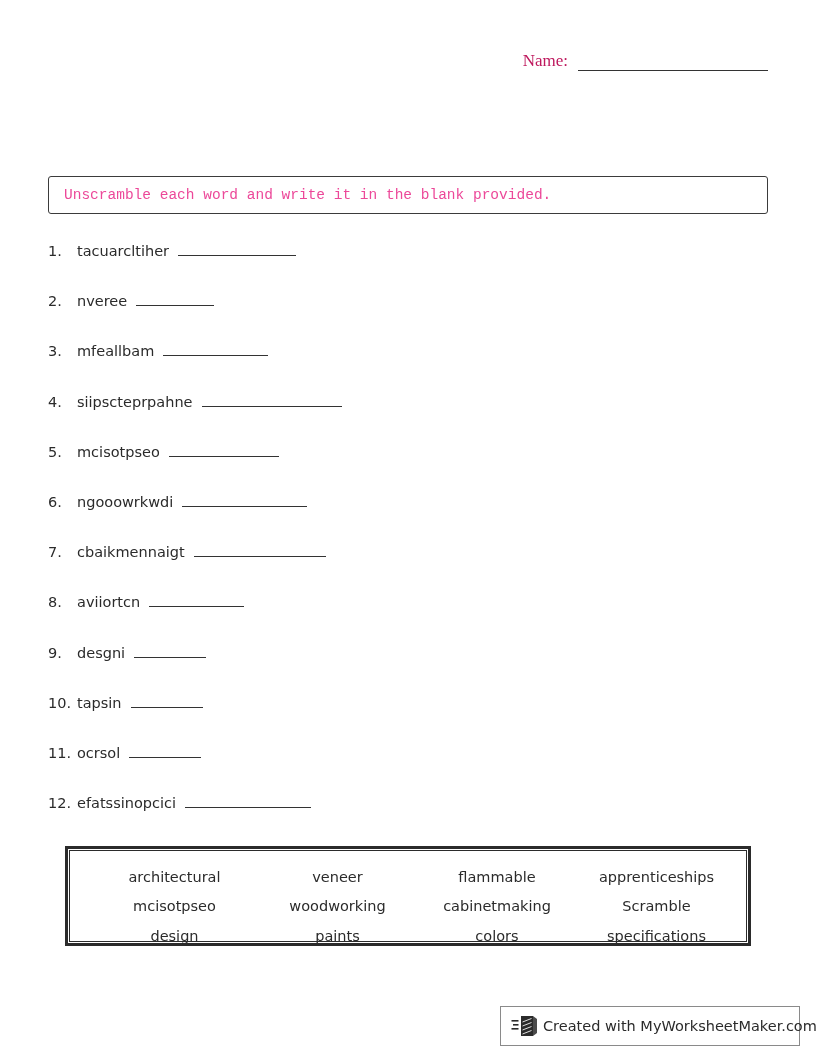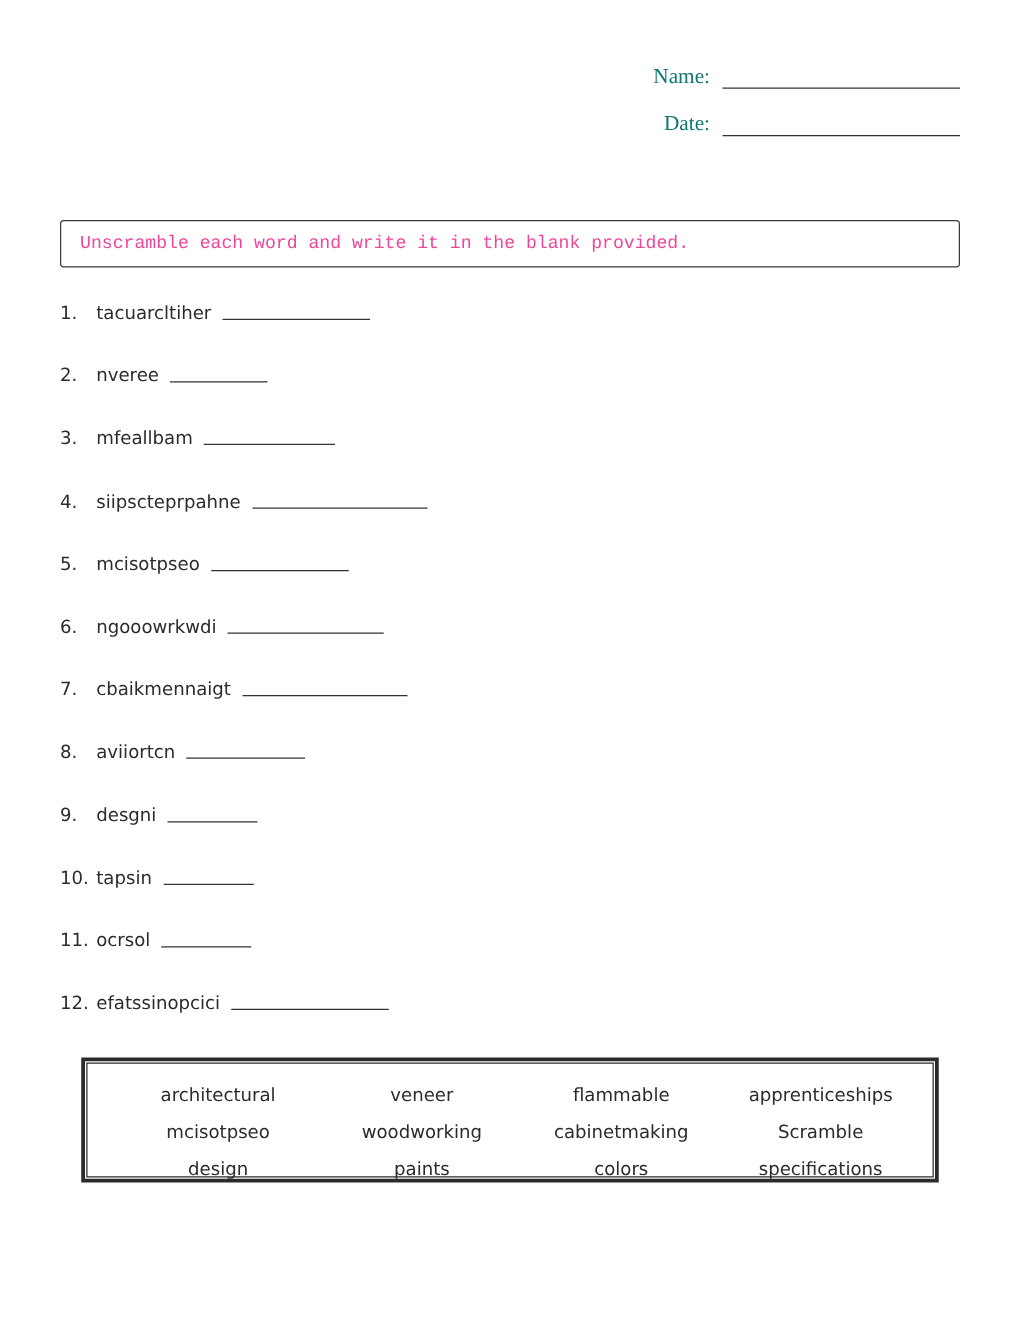--- a/index.html
+++ b/index.html
@@ -55,21 +55,21 @@
     position: relative;
     height: 38px;
     display: flex;
     align-items: flex-start;
     justify-content: flex-end;
   }
   .nd-label {
     font-family: "Liberation Serif", serif;
     font-size: 17px;
     line-height: 22px;
-    color: #0f766e;
+    color: #be185d;
     padding-right: 10px;
     white-space: nowrap;
   }
   .nd-line {
     width: 190px;
     border-bottom: 1.4px solid #333333;
     height: 20px;
   }
 
   
@@ -200,24 +200,20 @@
 </head>
 <body>
 
 <div class="page">
 
   <div class="header">
 
     <div class="namedate">
       <div class="nd-row">
         <span class="nd-label">Name:</span>
-        <span class="nd-line"></span>
-      </div>
-      <div class="nd-row">
-        <span class="nd-label">Date:</span>
         <span class="nd-line"></span>
       </div>
     </div>
   </div>
 
   <div class="instructions">
     <div class="instructions-text">Unscramble each word and write it in the blank provided.</div>
   </div>
 
   <div class="questions" id="questions-list">
@@ -295,14 +291,34 @@
           <span class="wb-word">cabinetmaking</span>
           <span class="wb-word">Scramble</span>
           <span class="wb-word">design</span>
           <span class="wb-word">paints</span>
           <span class="wb-word">colors</span>
           <span class="wb-word">specifications</span>
         </div>
     </div>
   </div>
 
+  <div class="badge">
+    <span class="badge-icon">
+      <svg width="30" height="24" viewBox="0 0 30 24" aria-hidden="true">
+        <g fill="#2b2b2b">
+          <rect x="0.5" y="6" width="7" height="1.6"></rect>
+          <rect x="2" y="10" width="5.5" height="1.6"></rect>
+          <rect x="0.5" y="14" width="7" height="1.6"></rect>
+          <path d="M10 2 L22 2 L22 22 L10 22 Z"></path>
+          <path d="M22 2 L26 5 L26 19 L22 22 Z" fill="#4a4a4a"></path>
+        </g>
+        <g stroke="#ffffff" stroke-width="1" opacity="0.85">
+          <line x1="11.5" y1="8" x2="20.5" y2="4.5"></line>
+          <line x1="11.5" y1="12" x2="20.5" y2="8.5"></line>
+          <line x1="11.5" y1="16" x2="20.5" y2="12.5"></line>
+          <line x1="11.5" y1="20" x2="20.5" y2="16.5"></line>
+        </g>
+      </svg>
+    </span>
+    <span class="badge-text">Created with MyWorksheetMaker.com</span>
+  </div>
 
 </div>
 
 </body></html>

